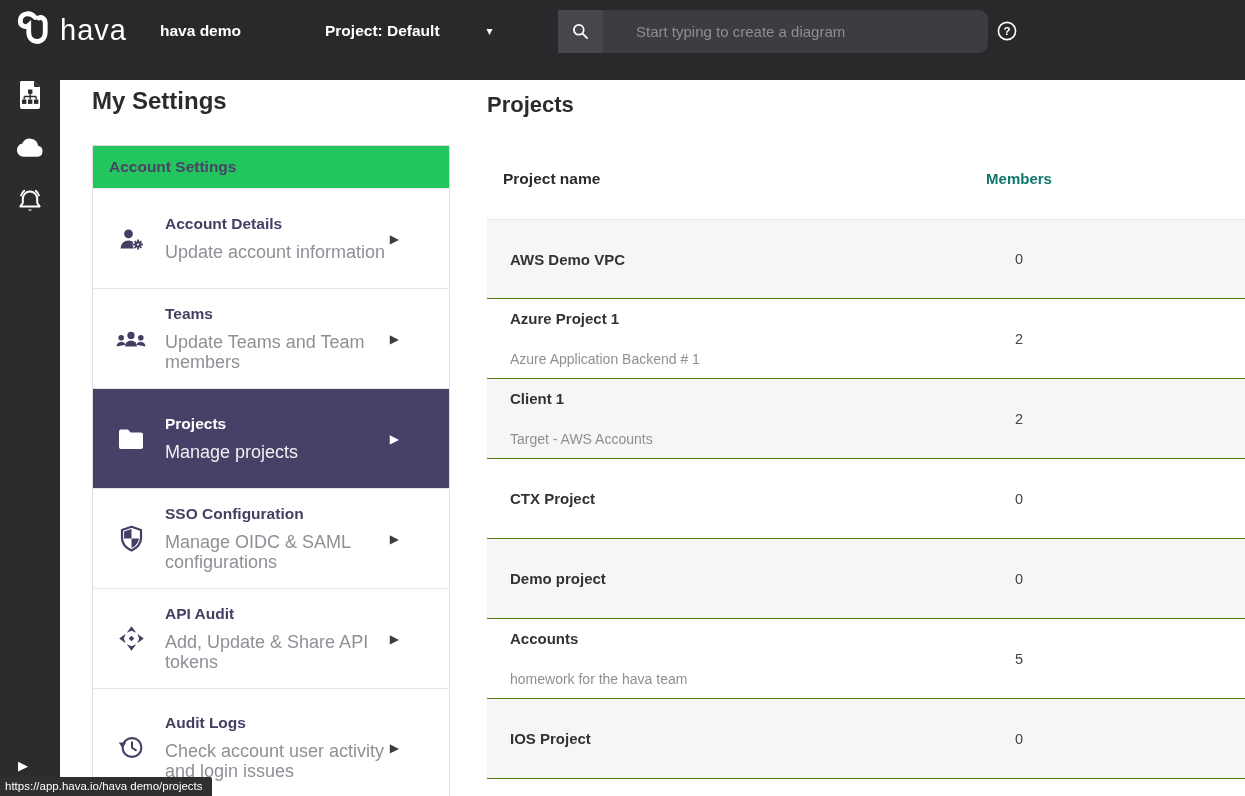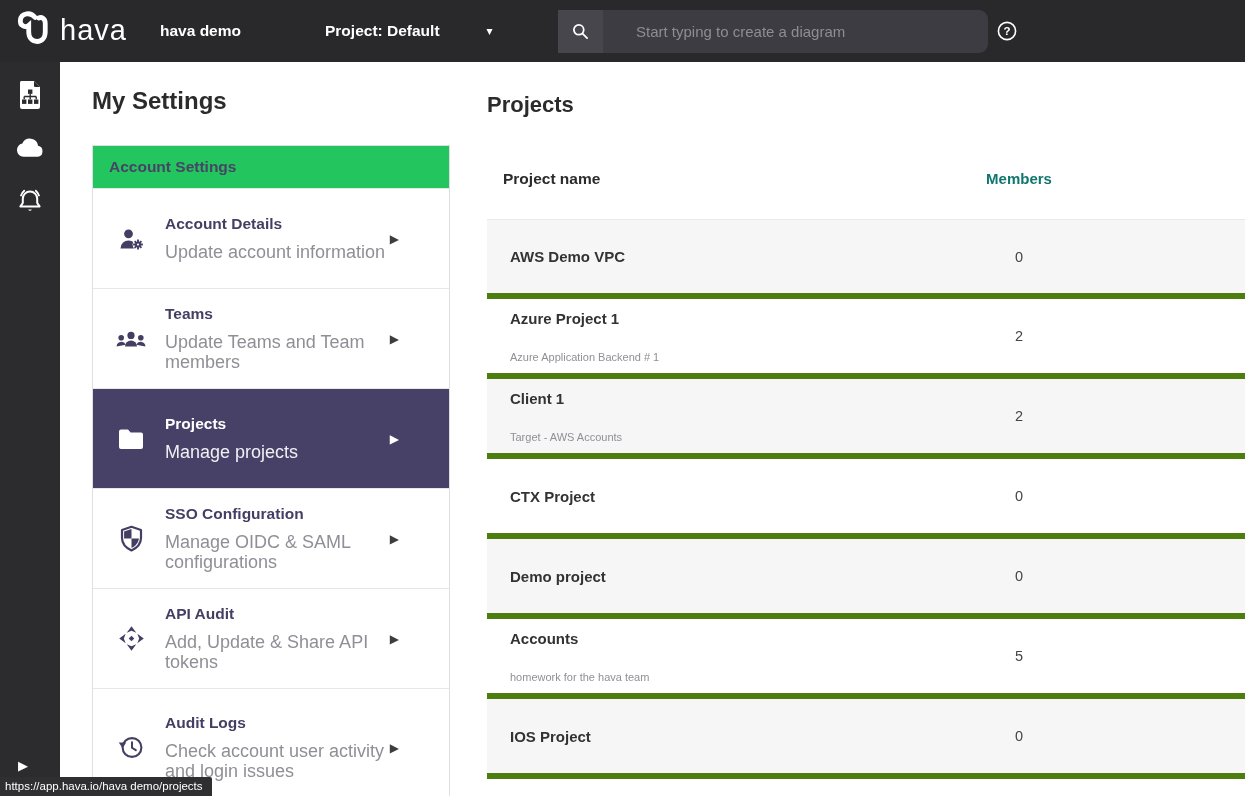--- a/index.html
+++ b/index.html
@@ -1,21 +1,21 @@
 <!DOCTYPE html>
 <html><head>
 <meta charset="utf-8">
 <style>
   * { margin:0; padding:0; box-sizing:border-box; }
   html,body { width:1245px; height:796px; overflow:hidden; background:#fff;
     font-family:"Liberation Sans", sans-serif; }
   .stage { position:relative; width:1245px; height:796px; background:#fff; overflow:hidden; }
 
   
-  .topbar { position:absolute; left:0; top:0; width:1245px; height:62px;
+  .topbar { position:absolute; left:0; top:0; width:1245px; height:80px;
     background:#29282b; z-index:6; }
   .logo { position:absolute; left:12px; top:9px; display:flex; align-items:center; cursor:pointer; }
   .logo-glyph { width:46px; height:42px; }
   .logo-text { color:#fff; font-size:29px; font-weight:300; letter-spacing:1px; margin-left:2px; }
   .org-name { position:absolute; left:160px; top:0; height:62px; line-height:62px;
     color:#fff; font-size:15.5px; font-weight:bold; }
   .project-selector { position:absolute; left:325px; top:0; height:62px; display:flex;
     align-items:center; cursor:pointer; }
   .project-selector .label { color:#fff; font-size:15.5px; font-weight:bold; }
   .caret { color:#fff; font-size:12px; margin-left:47px; }
@@ -58,26 +58,26 @@
   .menu-item:last-of-type { min-height:118px; }
 
   
   .main { position:absolute; left:487px; top:0; width:758px; }
   .main-title { position:absolute; left:0; top:92px; font-size:22px; font-weight:bold; color:#2b2b2b; }
   .table-head { position:absolute; left:0; top:165px; width:758px; height:34px; }
   .th-name { position:absolute; left:16px; top:5px; font-size:15.5px; font-weight:bold; color:#2b2b2b; }
   .th-members { position:absolute; left:493px; width:78px; top:5px; text-align:center;
     font-size:15px; font-weight:bold; color:#0f766e; }
   .table-body { position:absolute; left:0; top:219px; width:758px; }
-  .prow { position:relative; height:80px; background:#fff; border-bottom:6px solid #4d7c0f;
+  .prow { position:relative; height:80px; background:#fff; border-bottom:1px solid #4d7c0f;
     display:flex; flex-direction:column; justify-content:center; cursor:pointer; }
   .prow:first-child { border-top:1px solid #e9e9eb; }
   .prow:nth-child(odd) { background:#f6f6f7; }
   .p-name { margin-left:23px; font-size:15px; font-weight:bold; color:#333; }
-  .p-desc { margin-left:23px; margin-top:24px; font-size:11px; color:#8f8f96; }
+  .p-desc { margin-left:23px; margin-top:24px; font-size:14px; color:#8f8f96; }
   .p-desc:empty { display:none; }
   .p-members { position:absolute; left:493px; width:78px; top:50%; transform:translateY(-50%);
     text-align:center; font-size:14.5px; color:#444; }
 
   
   .status-url { position:absolute; left:0; bottom:0; height:19px; line-height:19px;
     background:#2f2e31; color:#fff; font-size:11.5px; padding:0 9px 0 5px; z-index:10;
     border-top-right-radius:2px; }
 </style>
 </head>

